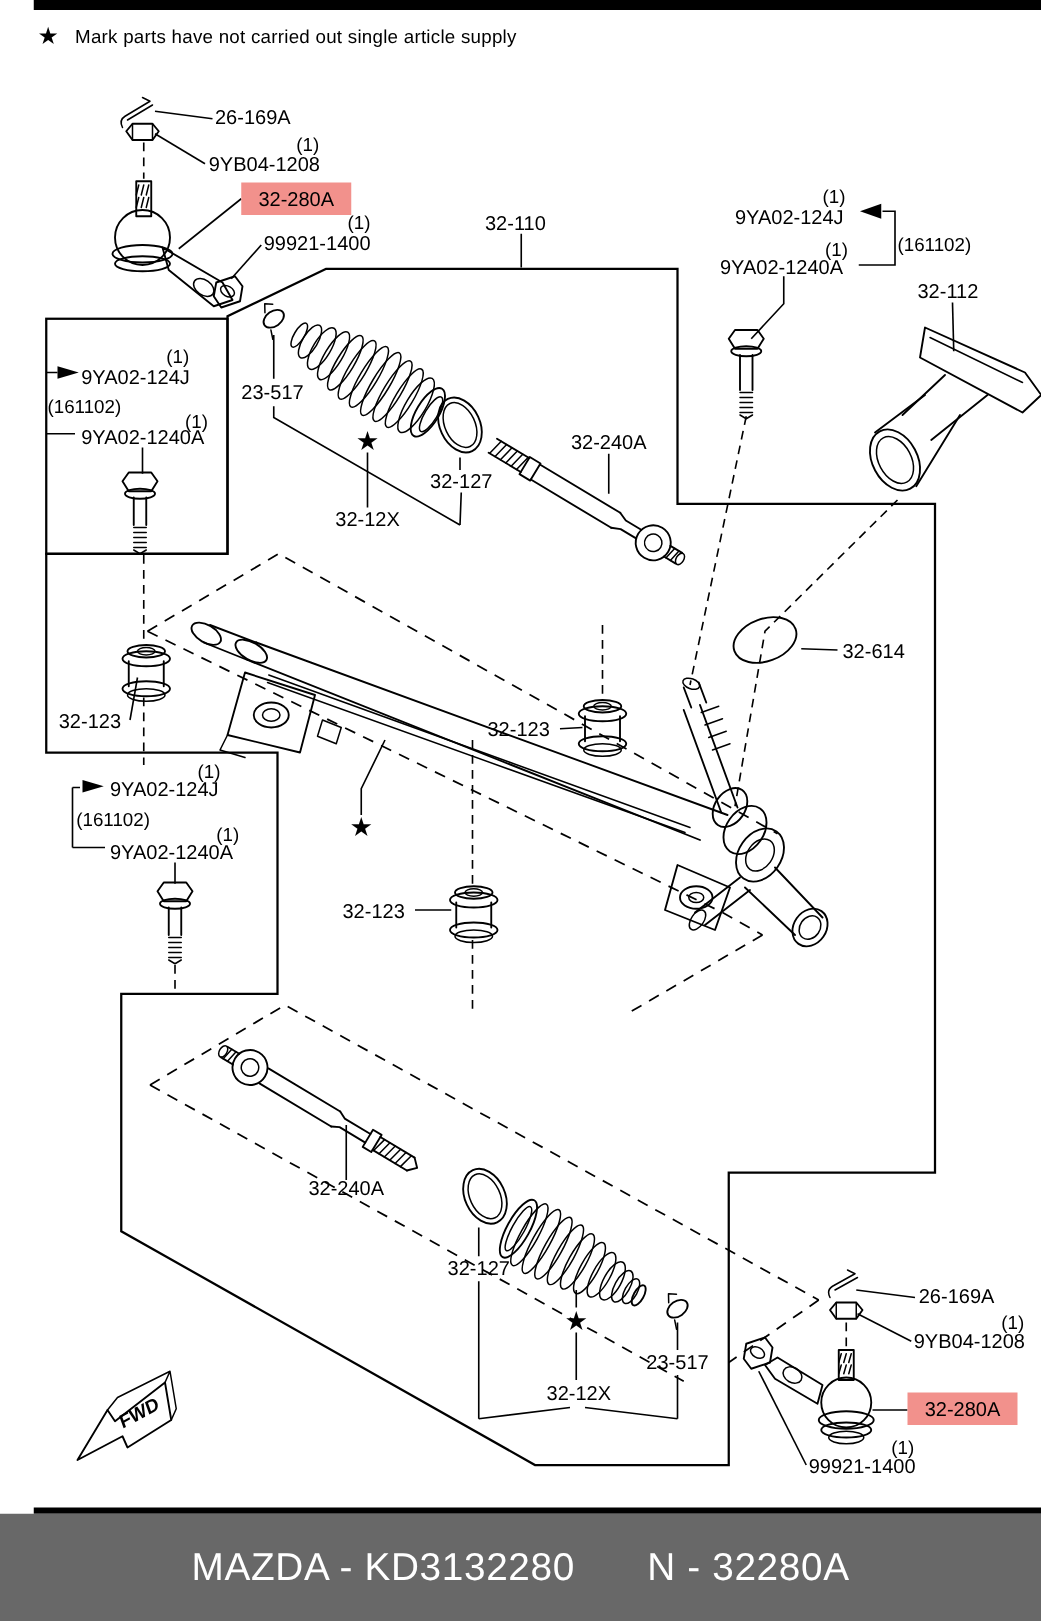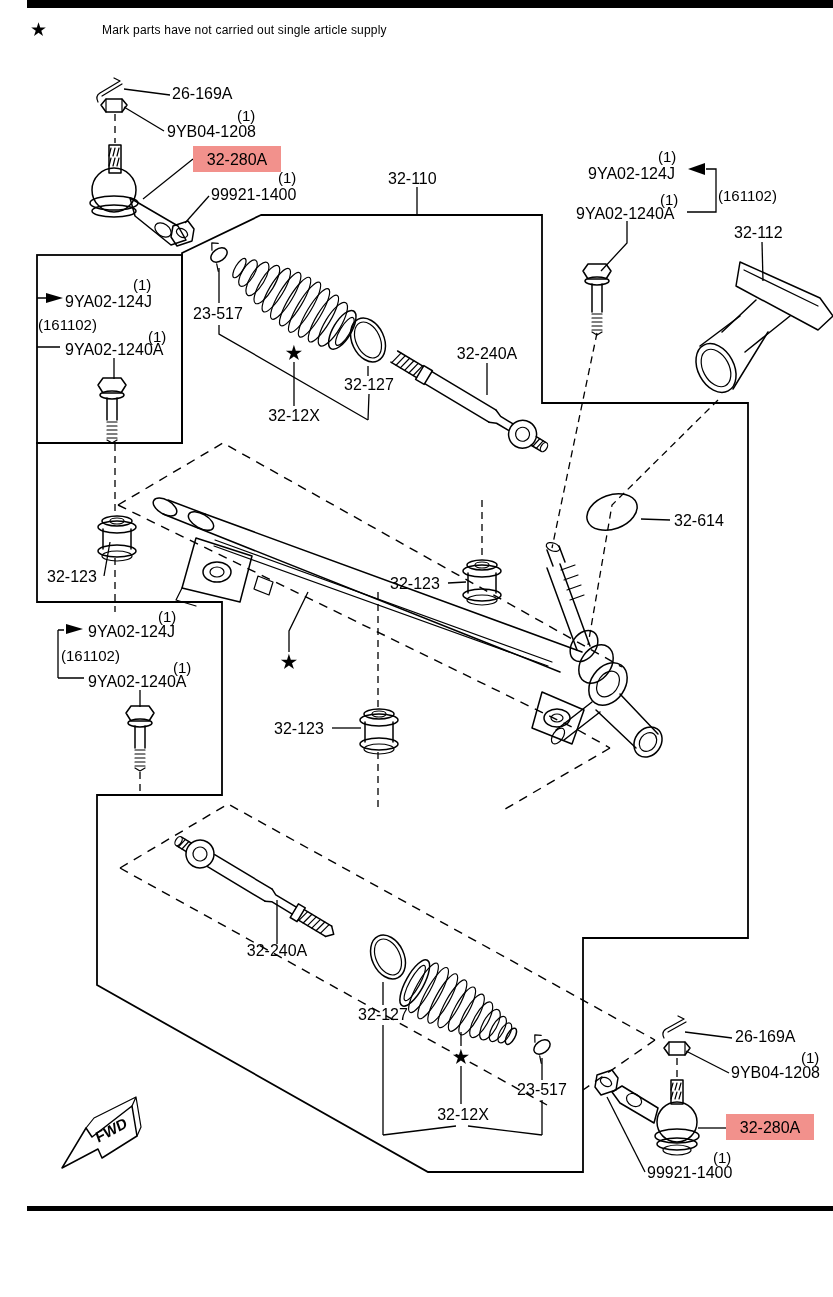--- a/index.html
+++ b/index.html
@@ -1,21 +1,21 @@
 <!DOCTYPE html>
 <html><head>
 <meta charset="utf-8">
 <style>
   html,body{margin:0;padding:0;background:#fff;}
   .canvas{position:relative;width:833px;height:1297px;background:#ffffff;overflow:hidden;
           font-family:"Liberation Sans", sans-serif;}
   .topbar{position:absolute;top:0;left:27px;right:0;height:8px;background:#000;}
   .note{position:absolute;top:20px;left:30px;display:flex;align-items:center;gap:13px;color:#000;}
   .note .star{font-size:19px;line-height:1;}
-  .note .ntext{font-size:12px;letter-spacing:0.2px;margin-left:42px;}
+  .note .ntext{font-size:15px;letter-spacing:0.2px;}
   svg{position:absolute;top:0;left:0;}
   svg text{font-family:"Liberation Sans", sans-serif;fill:#000;}
   text.plabel{font-size:16px;}
   text.qty{font-size:15px;}
   text.starmark{font-size:21px;text-anchor:middle;}
   .art{stroke:#000;fill:none;stroke-width:1.5;stroke-linecap:round;stroke-linejoin:round;}
   .thin{stroke-width:1.2;}
   .leader{stroke:#000;fill:none;stroke-width:1.3;}
   .dashl{stroke:#000;fill:none;stroke-width:1.3;stroke-dasharray:7 5;}
   .band{stroke:#000;fill:none;stroke-width:1.4;stroke-dasharray:9 7;}
@@ -371,14 +371,18 @@
         <text x="770" y="1133" class="plabel" text-anchor="middle" fill="#9c3a36">32-280A</text>
         <text x="713" y="1163" class="qty">(1)</text>
         <text x="647" y="1178" class="plabel">99921-1400</text>
         <text x="294" y="360" class="starmark">★</text>
         <text x="289" y="669" class="starmark">★</text>
         <text x="461" y="1064" class="starmark">★</text>
       </g>
   </svg>
 
   <div class="hrline"></div>
+  <div class="footer">
+    <span>MAZDA - KD3132280</span>
+    <span>N - 32280A</span>
+  </div>
 
 </div>
 
 </body></html>

